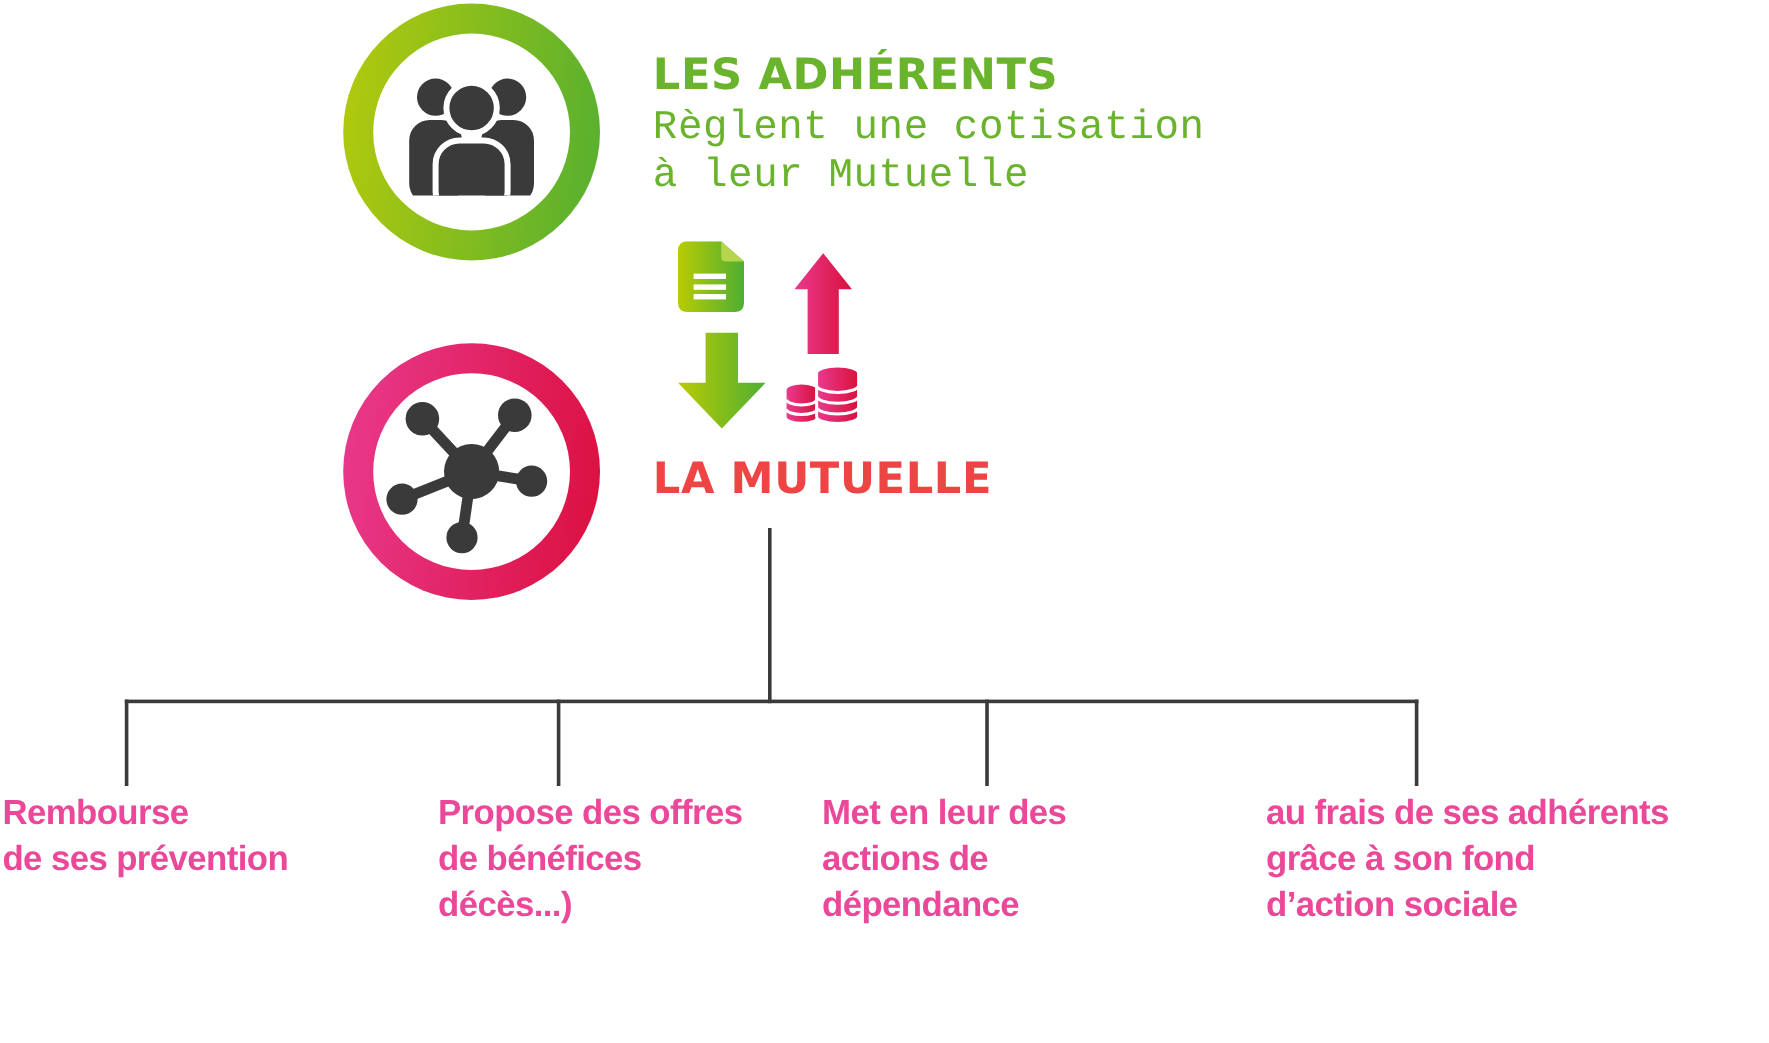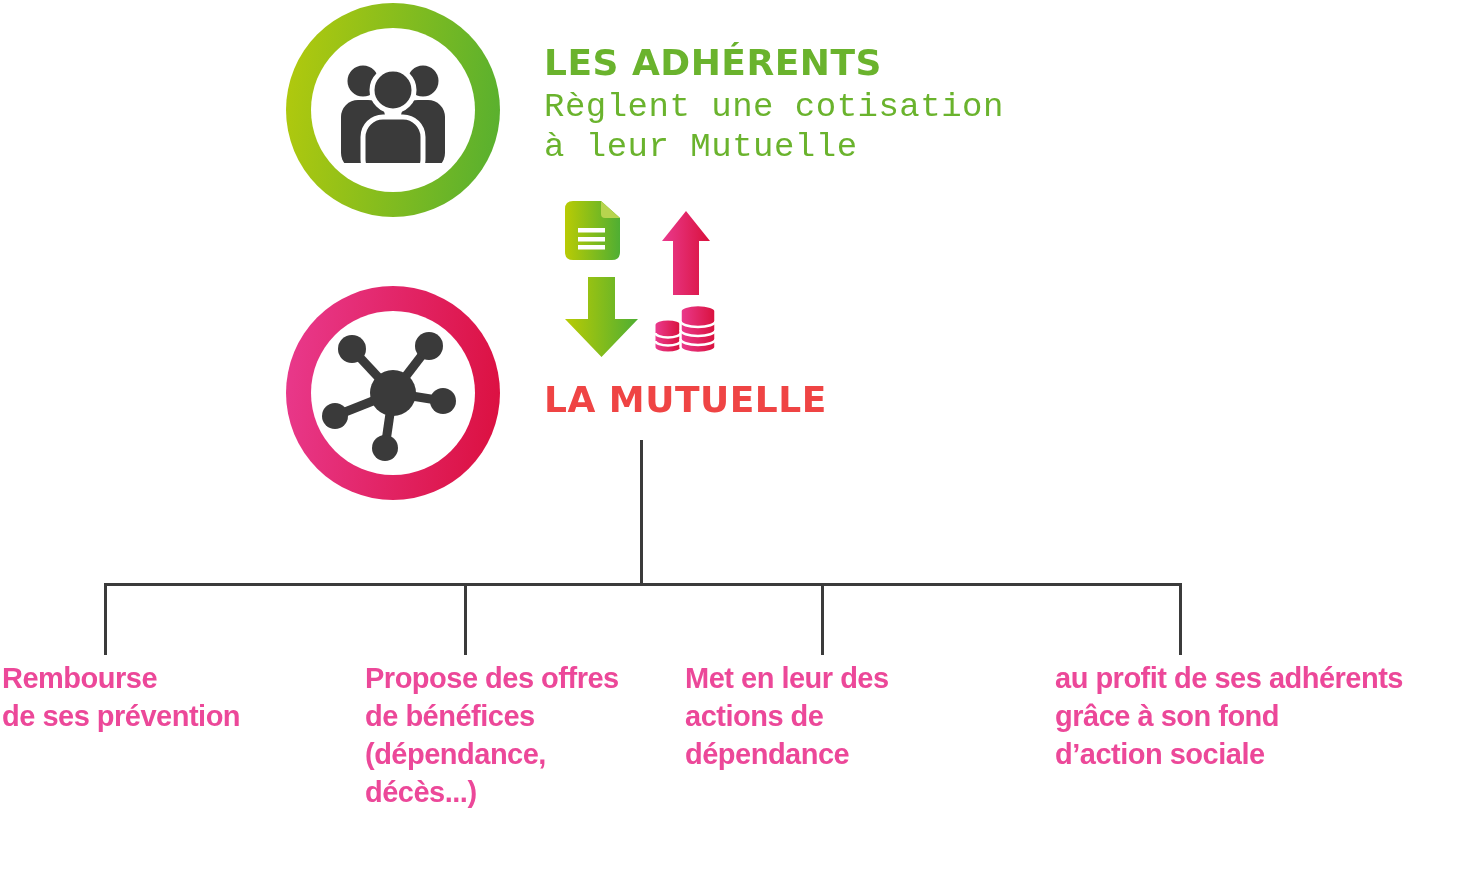--- a/index.html
+++ b/index.html
@@ -152,29 +152,28 @@
   <div class="line drop drop-4"></div>
 
   <div class="abs branch" style="left:2px;top:659px;">
     <div>Rembourse</div>
     <div>de ses prévention</div>
   </div>
 
   <div class="abs branch" style="left:318px;top:659px;margin-left:47px;">
     <div>Propose des offres</div>
     <div>de bénéfices</div>
-    <div>(dépendance,</div>
     <div>décès...)</div>
   </div>
 
   <div class="abs branch" style="left:685px;top:659px;">
     <div>Met en leur des</div>
     <div>actions de</div>
     <div>dépendance</div>
   </div>
 
   <div class="abs branch" style="left:1055px;top:659px;">
-    <div>au profit de ses adhérents</div>
+    <div>au frais de ses adhérents</div>
     <div>grâce à son fond</div>
     <div>d’action sociale</div>
   </div>
 
 </div>
 
 </body></html>

